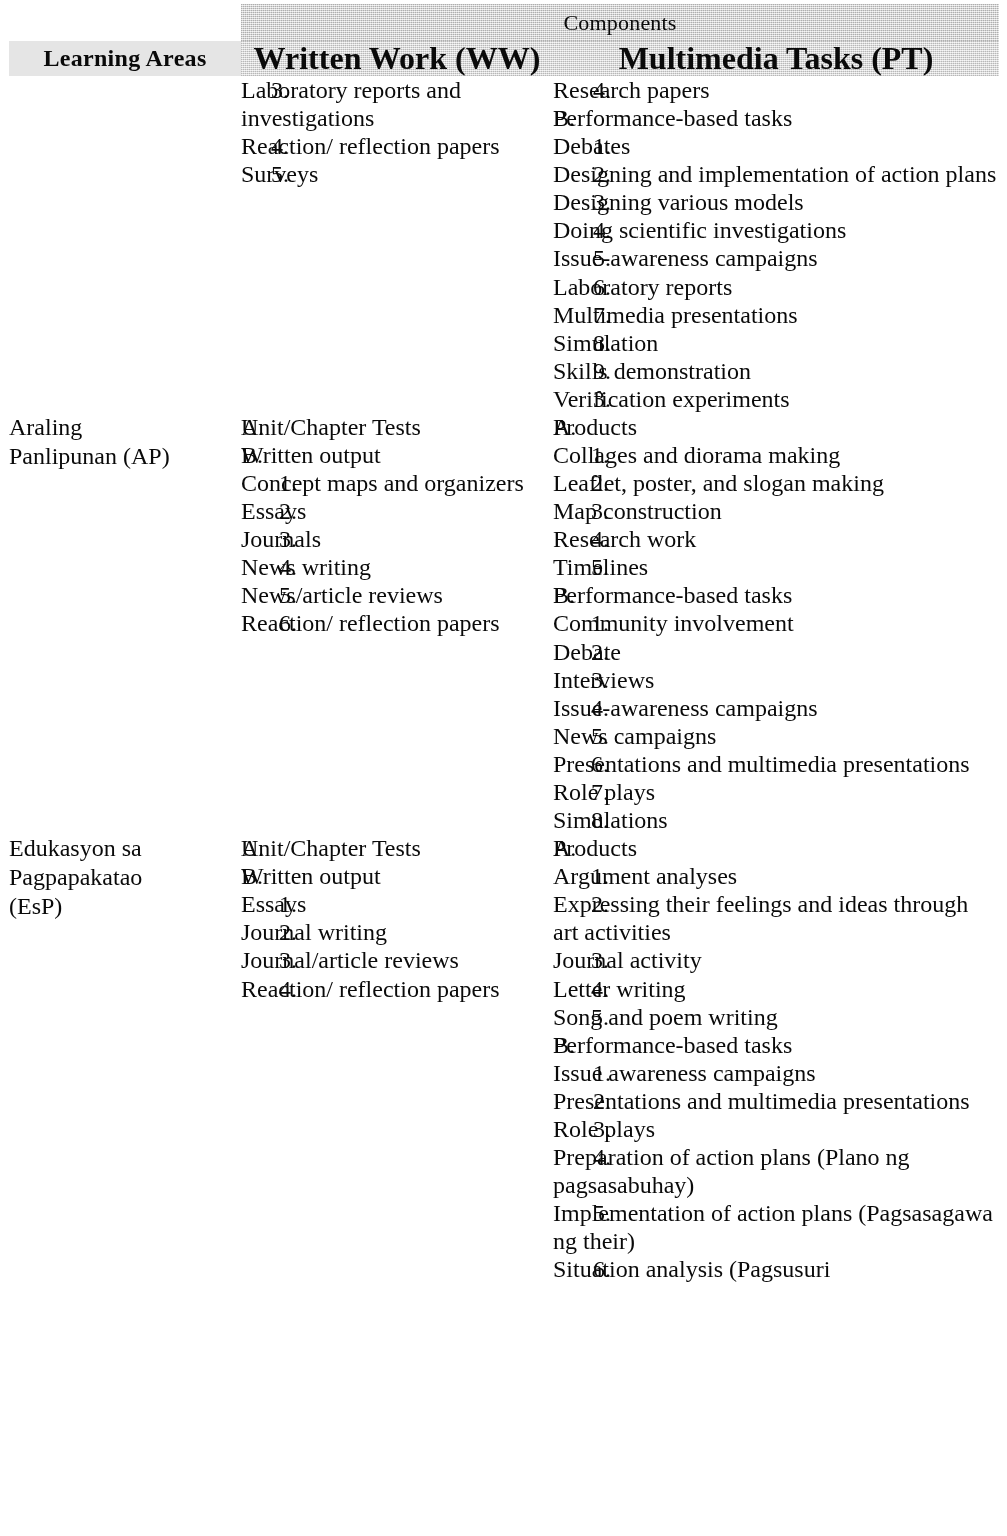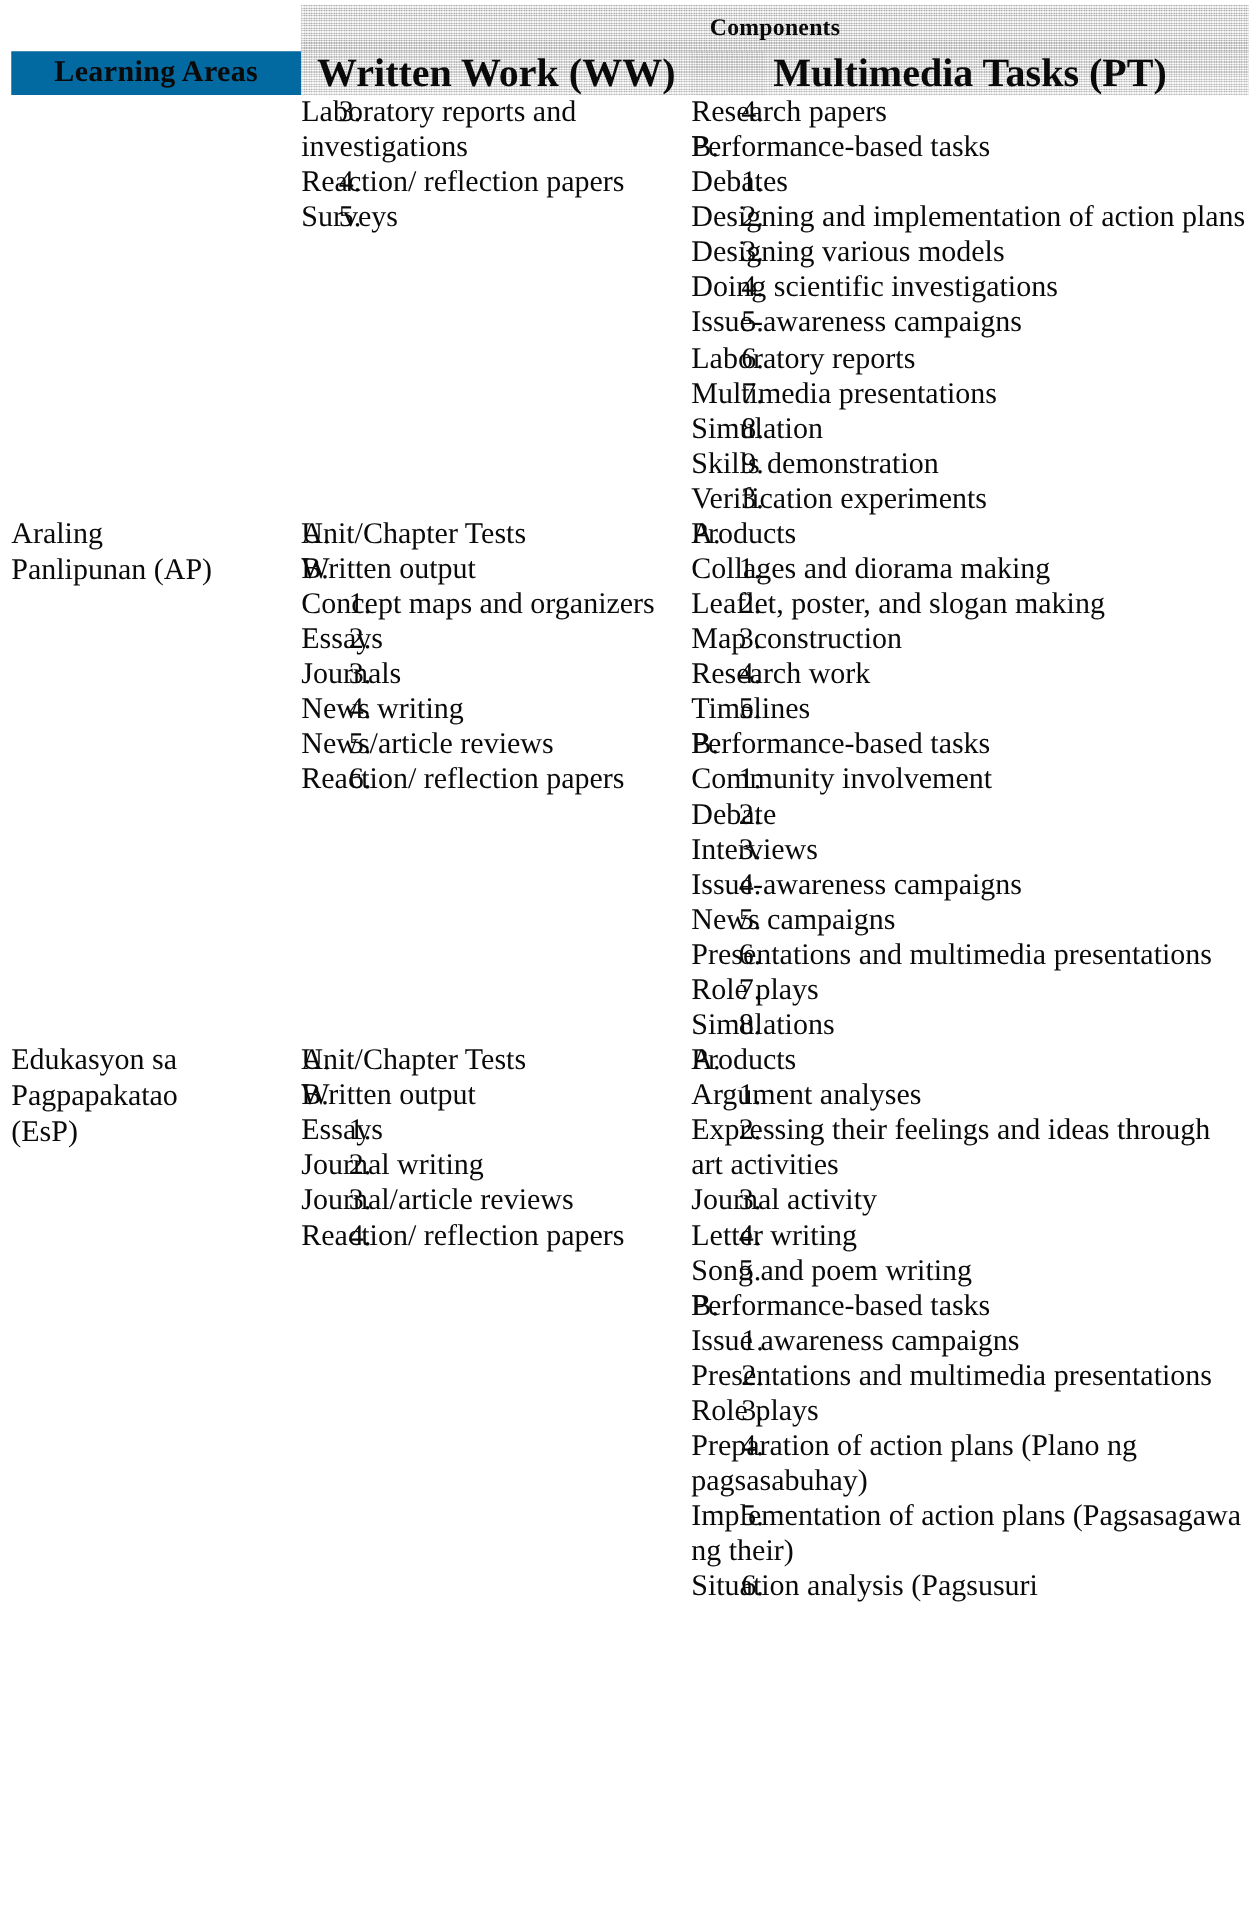--- a/index.html
+++ b/index.html
@@ -45,22 +45,22 @@
 
   
   .hdr-components {
     background-color: #d9d9d9;
     background-image:
       repeating-linear-gradient(0deg, rgba(0,0,0,0.10) 0px, rgba(0,0,0,0.10) 1px, rgba(255,255,255,0.55) 1px, rgba(255,255,255,0.55) 2px),
       repeating-linear-gradient(90deg, rgba(0,0,0,0.10) 0px, rgba(0,0,0,0.10) 1px, rgba(255,255,255,0.45) 1px, rgba(255,255,255,0.45) 2px);
     border: 2px solid #111;
     border-bottom: 1.5px solid #111;
     text-align: center;
-    font-weight: bold;
-    font-size: 19px;
+    font-weight: normal;
+    font-size: 22px;
     letter-spacing: 0.2px;
     height: 37px;
     line-height: 37px;
     white-space: nowrap;
   }
 
   .hdr-blank-topleft {
     border: 0;
     background: transparent;
   }
@@ -72,21 +72,21 @@
       repeating-linear-gradient(90deg, rgba(0,0,0,0.09) 0px, rgba(0,0,0,0.09) 1px, rgba(255,255,255,0.45) 1px, rgba(255,255,255,0.45) 2px);
     border: 2px solid #111;
     text-align: center;
     font-size: 32px;
     height: 35px;
     line-height: 35px;
     white-space: nowrap;
   }
 
   .hdr-area {
-    background: #0369a1;
+    background: #e5e5e5;
     border: 2px solid #111;
     text-align: center;
     font-weight: bold;
     font-size: 24px;
     height: 35px;
     line-height: 35px;
     white-space: nowrap;
     letter-spacing: 0.3px;
   }
 

